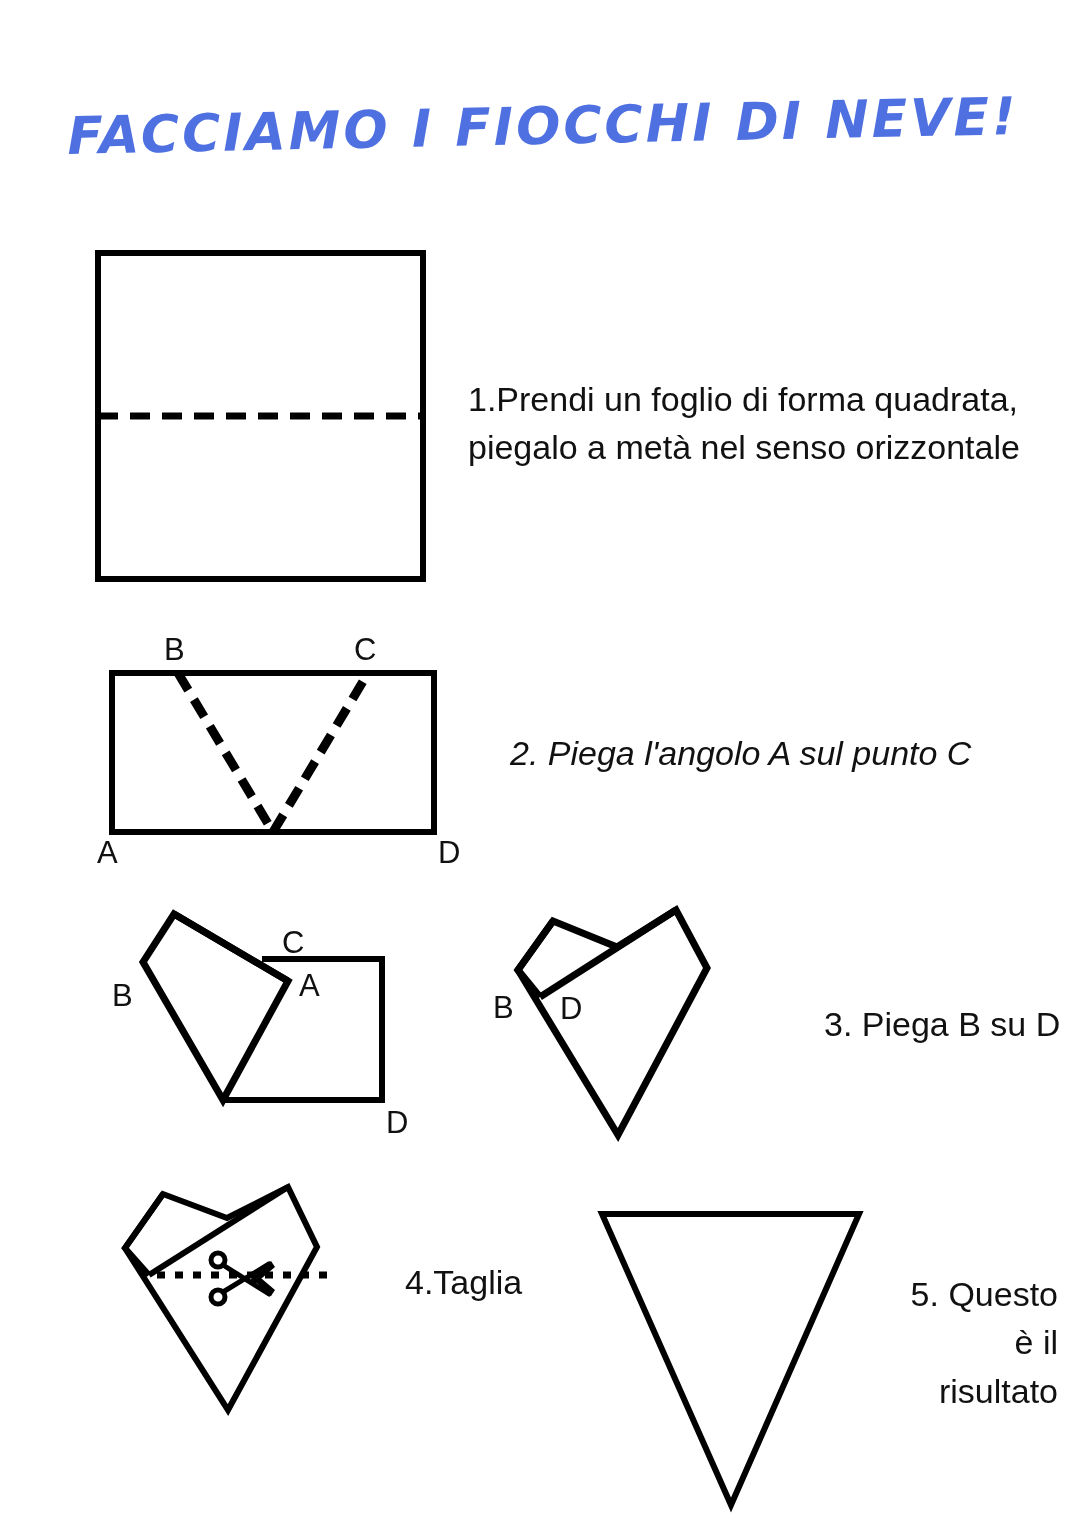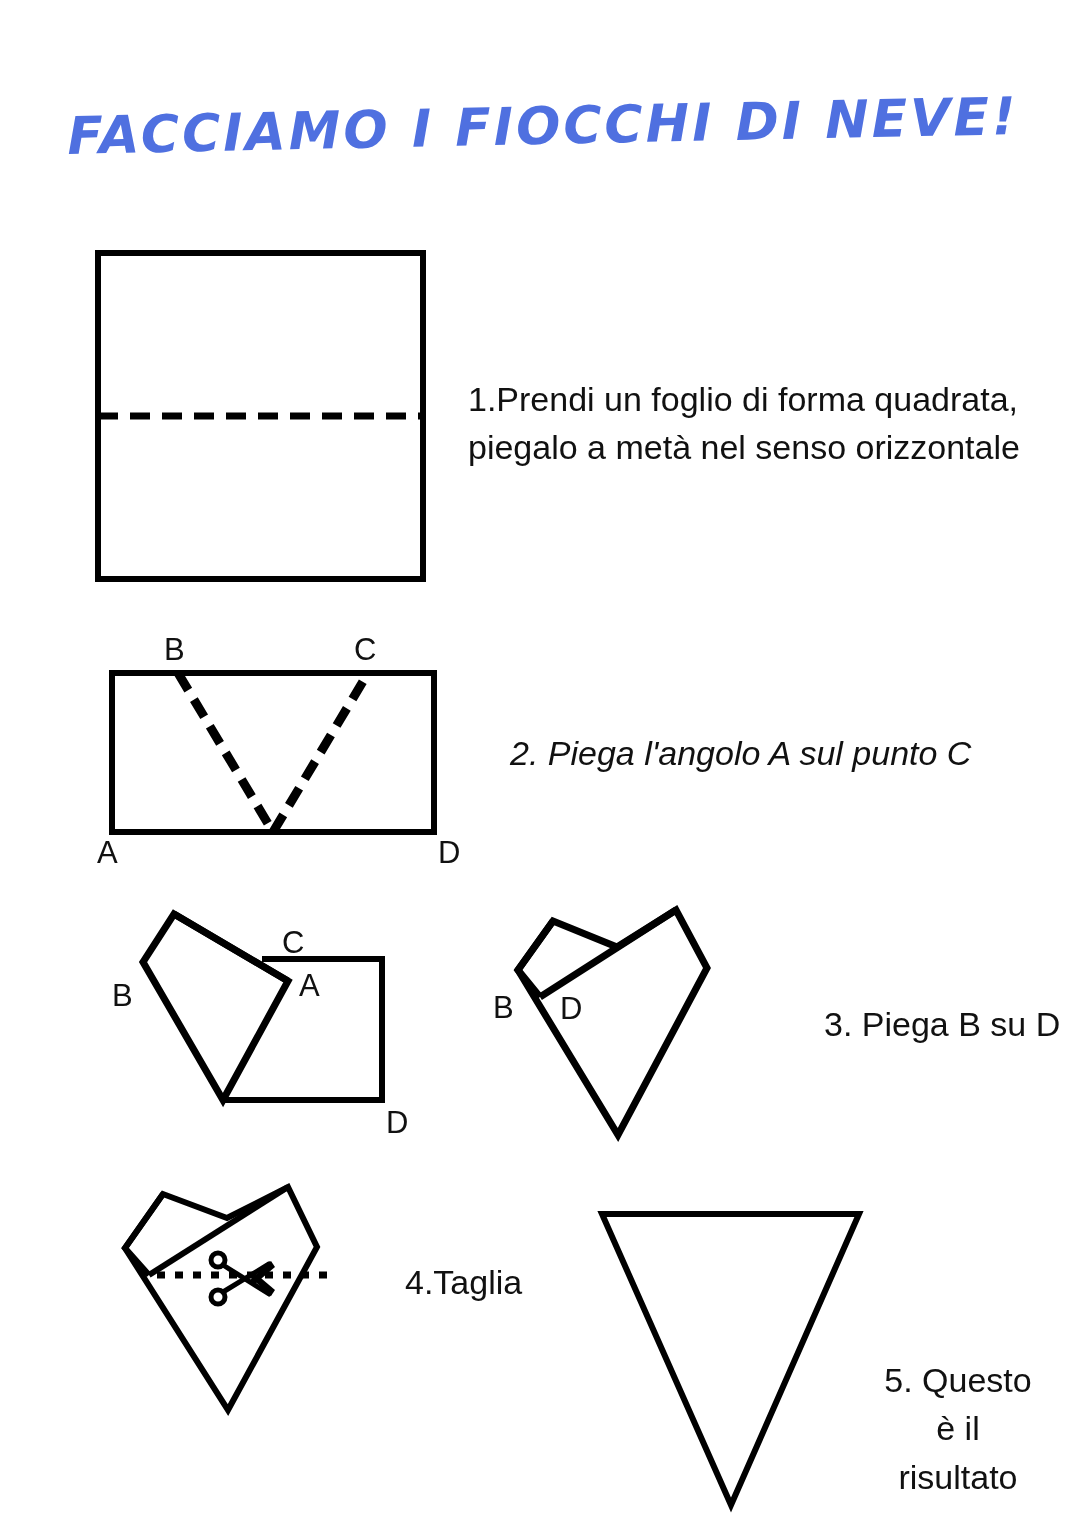--- a/index.html
+++ b/index.html
@@ -53,22 +53,22 @@
     font-size: 34px;
     line-height: 1.42;
     color: #111111;
     white-space: pre-line;
   }
   #step1-text { left: 468px; top: 375px; width: 560px; }
   #step2-text { left: 510px; top: 729px; width: 520px; font-style: italic; }
   #step3-text { left: 824px; top: 1000px; width: 260px; }
   #step4-text { left: 372px; top: 1258px; width: 200px; margin-left: 33px; }
   #step5-text {
-    left: 858px; top: 1356px; width: 200px;
-    text-align: center;
+    left: 858px; top: 1270px; width: 200px;
+    text-align: right;
   }
 
   
   .vlabel {
     position: absolute;
     font-family: "Liberation Sans", sans-serif;
     font-size: 31px;
     line-height: 1;
     color: #111111;
   }

